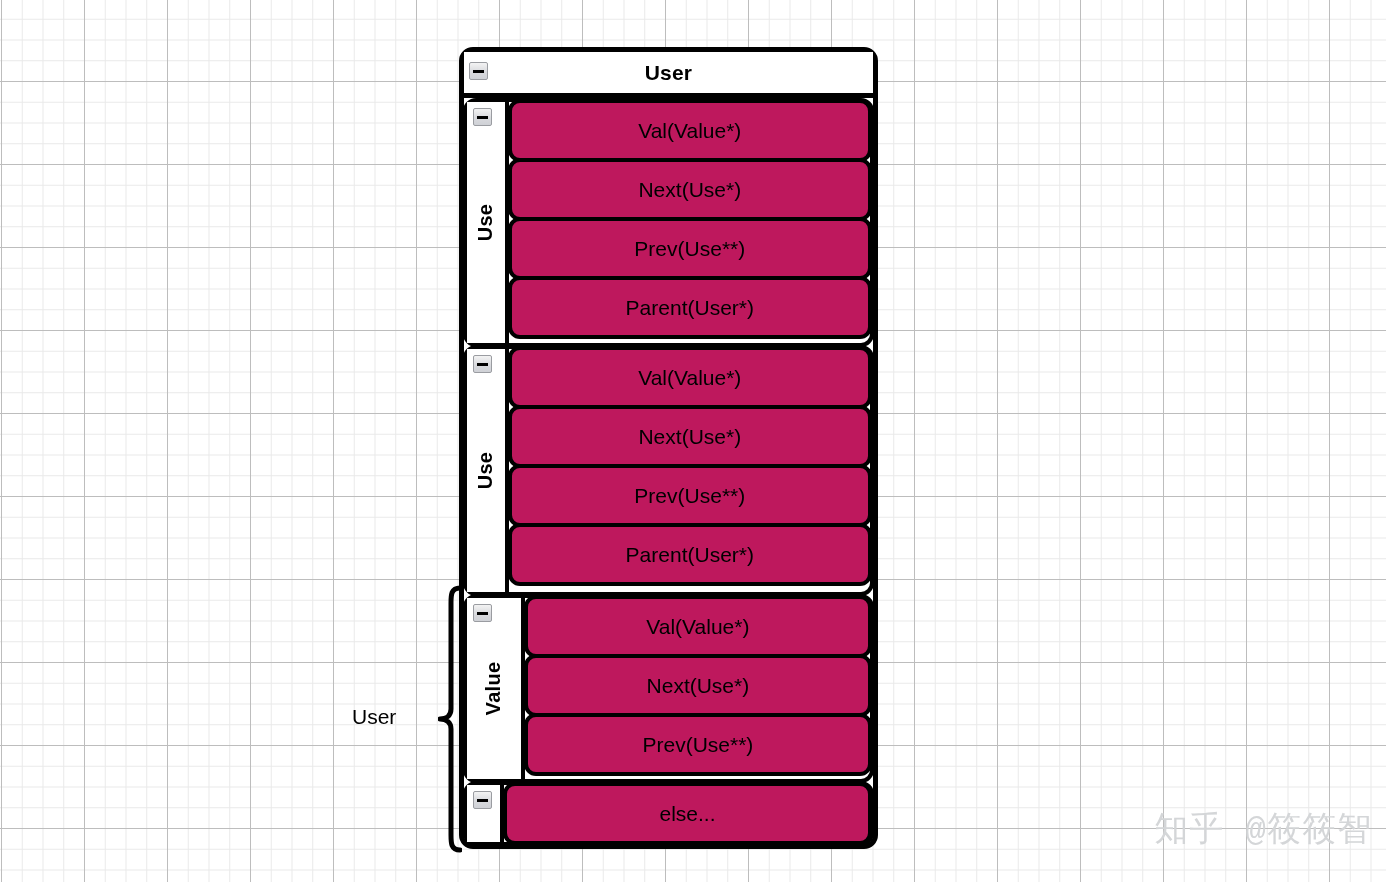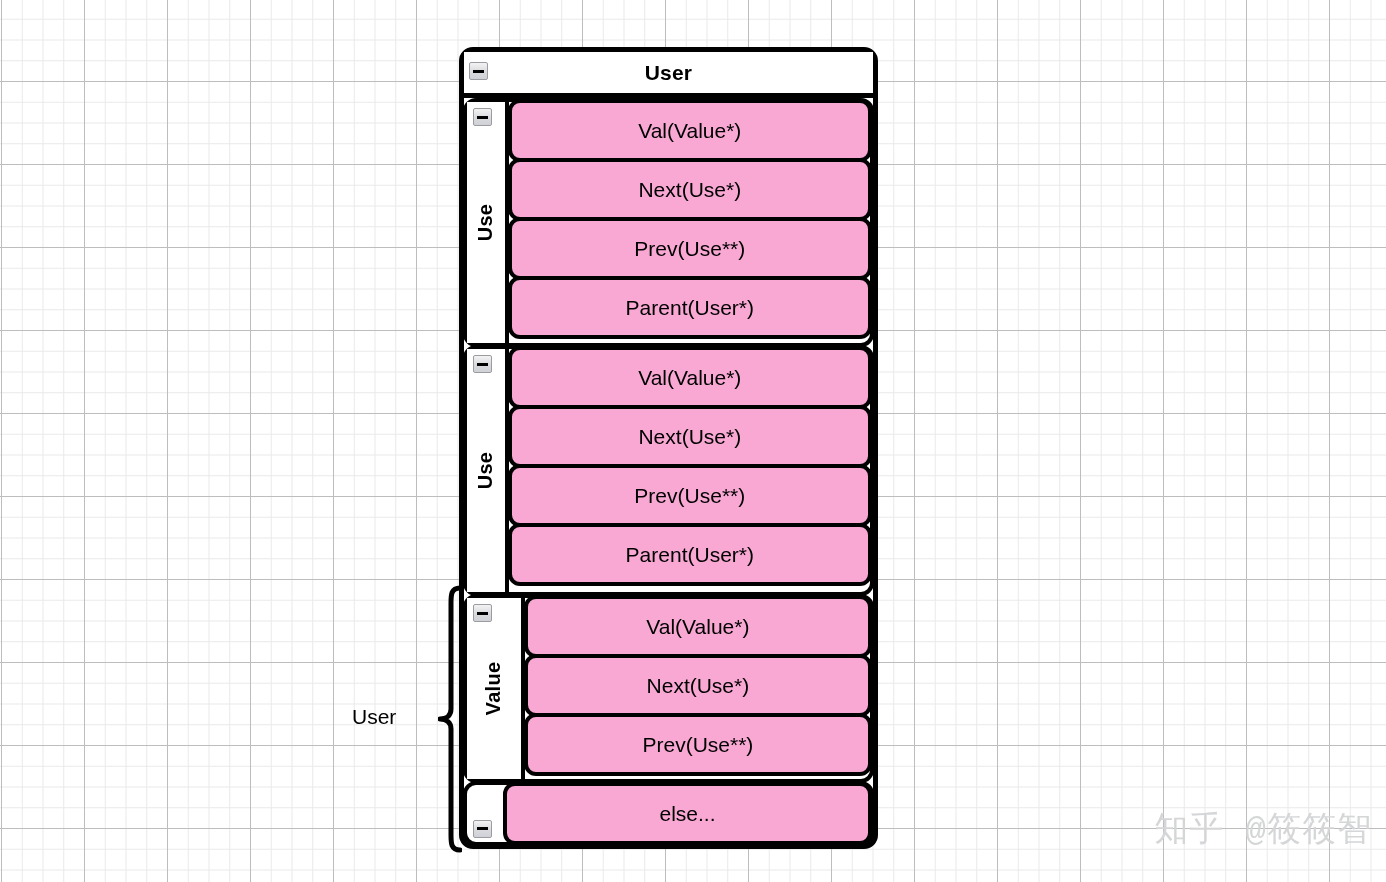--- a/index.html
+++ b/index.html
@@ -92,21 +92,21 @@
   .group {
     position: relative;
     display: flex;
     flex-direction: row;
     box-sizing: border-box;
     border: 4px solid #000000;
     border-radius: 13px;
     margin: 0 -1px -2px -1px;
     background: #ffffff;
   }
-  .group:last-child { margin-bottom: -1px; align-items: center; }
+  .group:last-child { margin-bottom: -1px; }
 
   
   .group-label-col {
     position: relative;
     flex: 0 0 37px;
     display: flex;
     align-items: center;
     justify-content: center;
     border-right: 4px solid #000000;
     box-sizing: border-box;
@@ -159,21 +159,21 @@
 
   .row {
     box-sizing: border-box;
     height: 63px;
     border: 4px solid #000000;
     border-radius: 12px;
     margin: -2px -2px -2px -1px;
     display: flex;
     align-items: center;
     justify-content: center;
-    background: #f9a8d4;
+    background: #be185d;
   }
   .row:first-child { margin-top: -3px; }
   .row:last-child  { margin-bottom: -3px; }
 
   .row-text {
     font-size: 21px;
     color: #000000;
     line-height: 1;
   }
 

